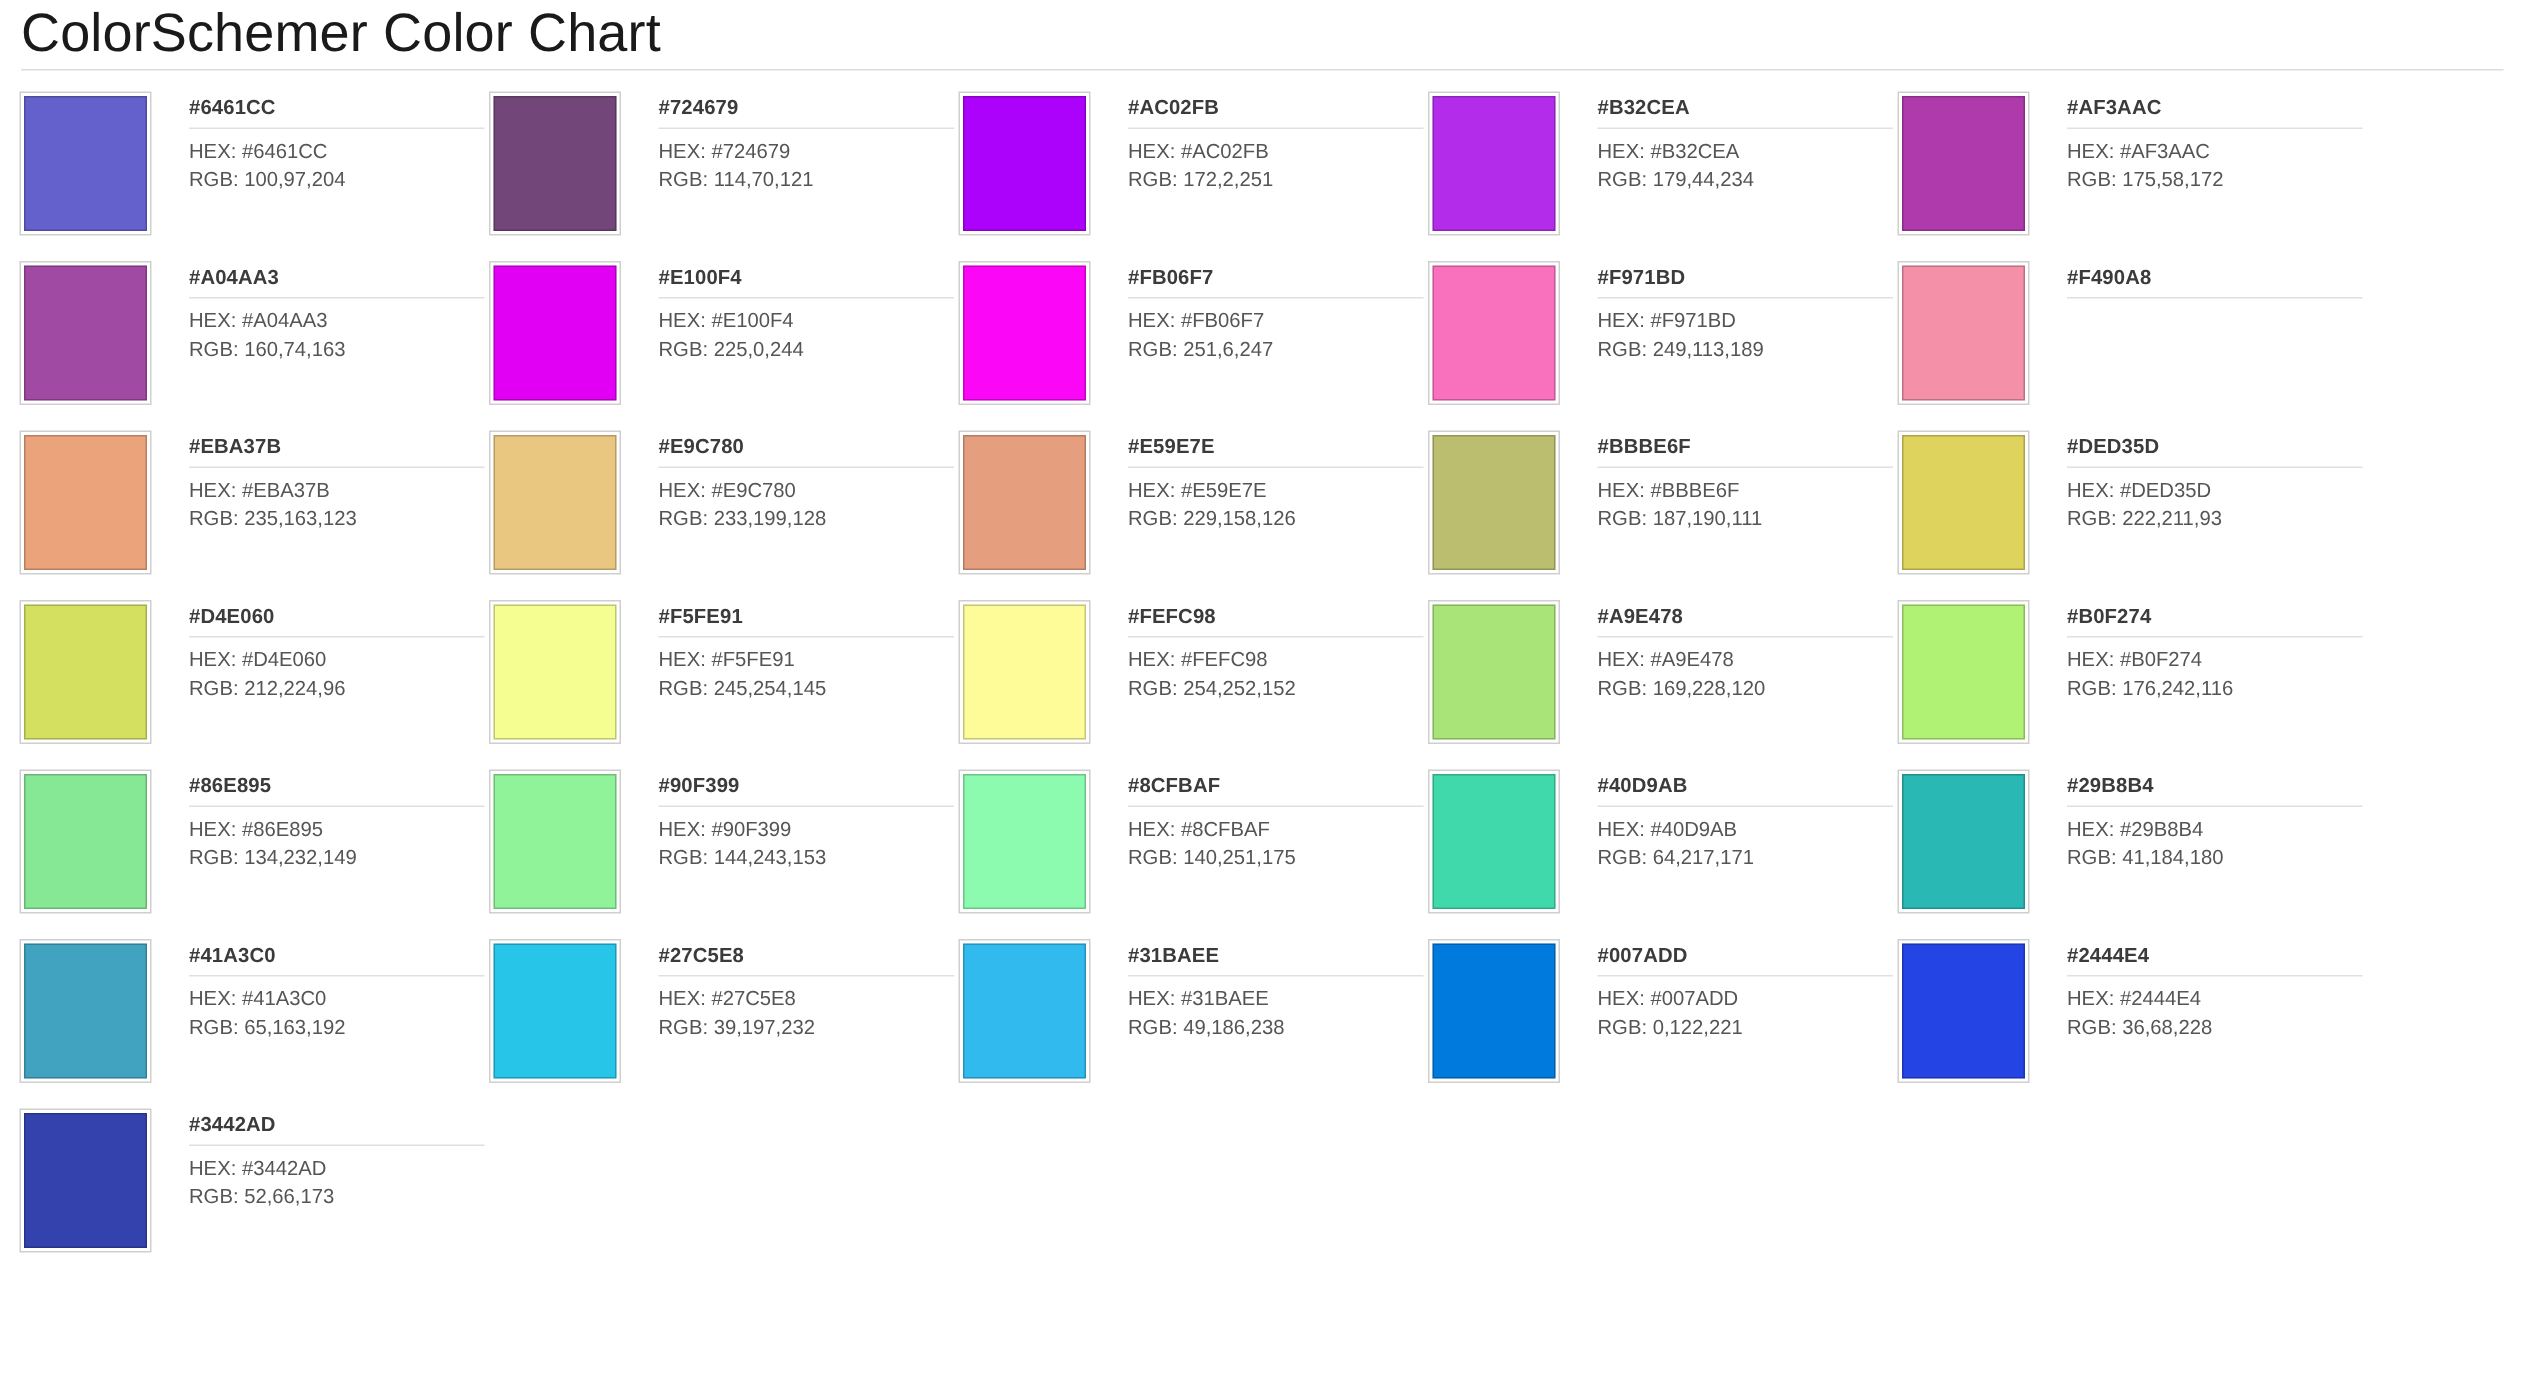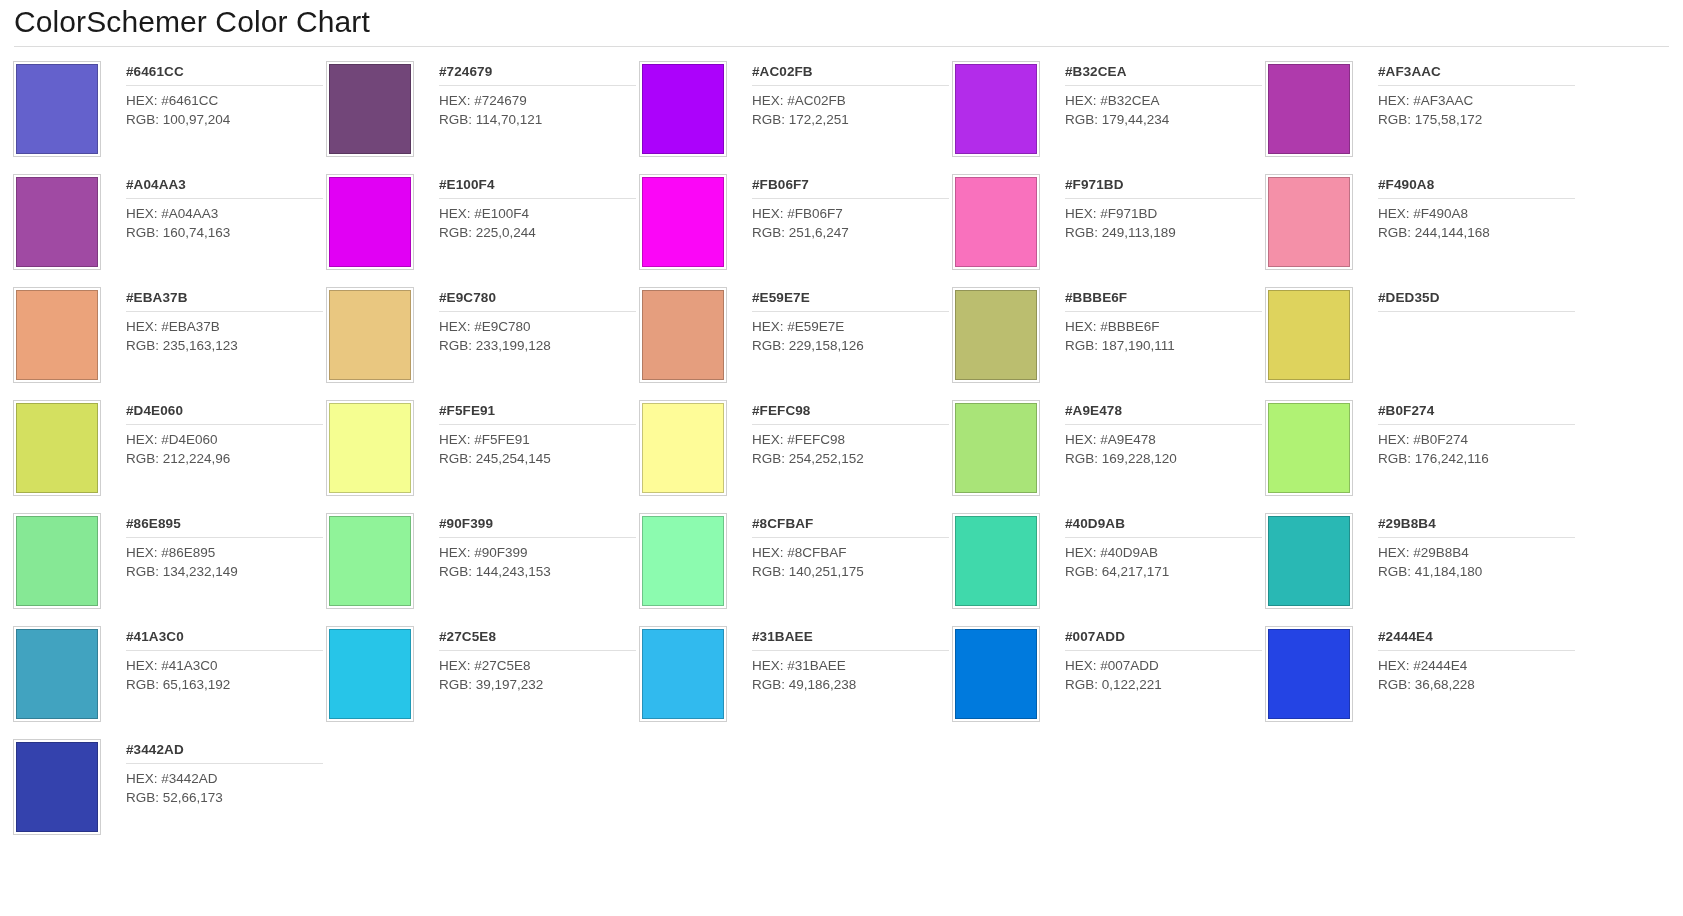--- a/index.html
+++ b/index.html
@@ -14,21 +14,21 @@
     color: #333333;
     overflow: hidden;
   }
   #page {
     width: 1683px;
     height: 916px;
     position: relative;
     box-sizing: border-box;
   }
   .page-title {
-    font-size: 30px;
+    font-size: 36px;
     font-weight: 400;
     color: #1a1a1a;
     margin: 0;
     padding: 4px 0 6px 14px;
     line-height: 36px;
     letter-spacing: 0.1px;
   }
   .title-rule {
     height: 1px;
     background: #dcdcdc;
@@ -209,24 +209,20 @@
             <div class="swatch-line">RGB: 249,113,189</div>
           </div>
         </div>
       </div>
       <div class="swatch-card">
         <div class="swatch-chip-frame">
           <div class="swatch-chip" style="background-color: rgb(244, 144, 168);"></div>
         </div>
         <div class="swatch-info">
           <div class="swatch-name">#F490A8</div>
-          <div class="swatch-lines">
-            <div class="swatch-line">HEX: #F490A8</div>
-            <div class="swatch-line">RGB: 244,144,168</div>
-          </div>
         </div>
       </div>
       <div class="swatch-card">
         <div class="swatch-chip-frame">
           <div class="swatch-chip" style="background-color: rgb(235, 163, 123);"></div>
         </div>
         <div class="swatch-info">
           <div class="swatch-name">#EBA37B</div>
           <div class="swatch-lines">
             <div class="swatch-line">HEX: #EBA37B</div>
@@ -269,20 +265,24 @@
             <div class="swatch-line">RGB: 187,190,111</div>
           </div>
         </div>
       </div>
       <div class="swatch-card">
         <div class="swatch-chip-frame">
           <div class="swatch-chip" style="background-color: rgb(222, 211, 93);"></div>
         </div>
         <div class="swatch-info">
           <div class="swatch-name">#DED35D</div>
+          <div class="swatch-lines">
+            <div class="swatch-line">HEX: #DED35D</div>
+            <div class="swatch-line">RGB: 222,211,93</div>
+          </div>
         </div>
       </div>
       <div class="swatch-card">
         <div class="swatch-chip-frame">
           <div class="swatch-chip" style="background-color: rgb(212, 224, 96);"></div>
         </div>
         <div class="swatch-info">
           <div class="swatch-name">#D4E060</div>
           <div class="swatch-lines">
             <div class="swatch-line">HEX: #D4E060</div>

